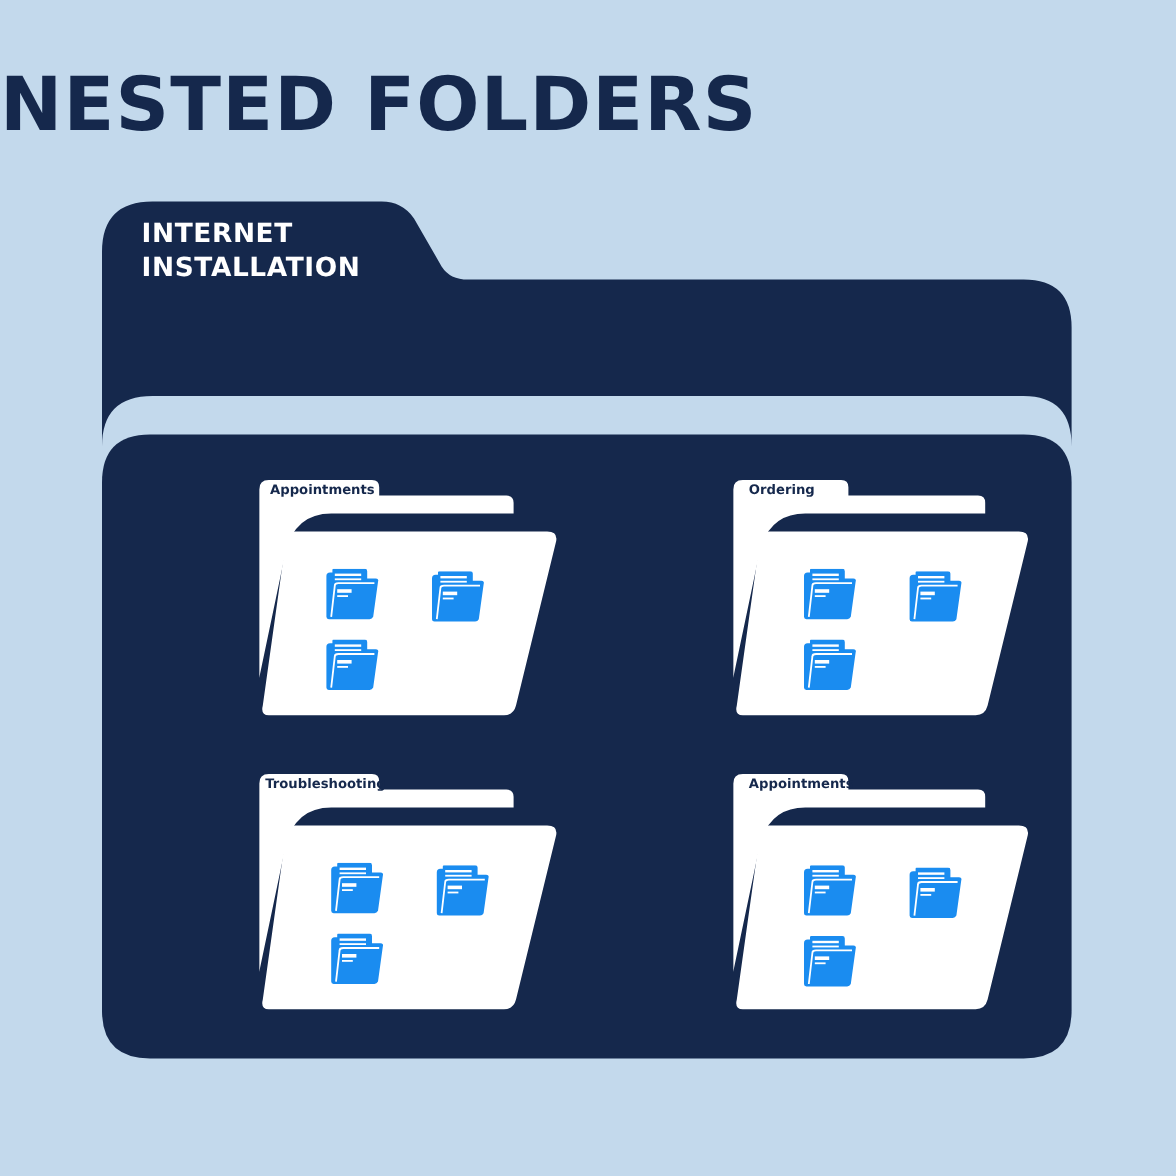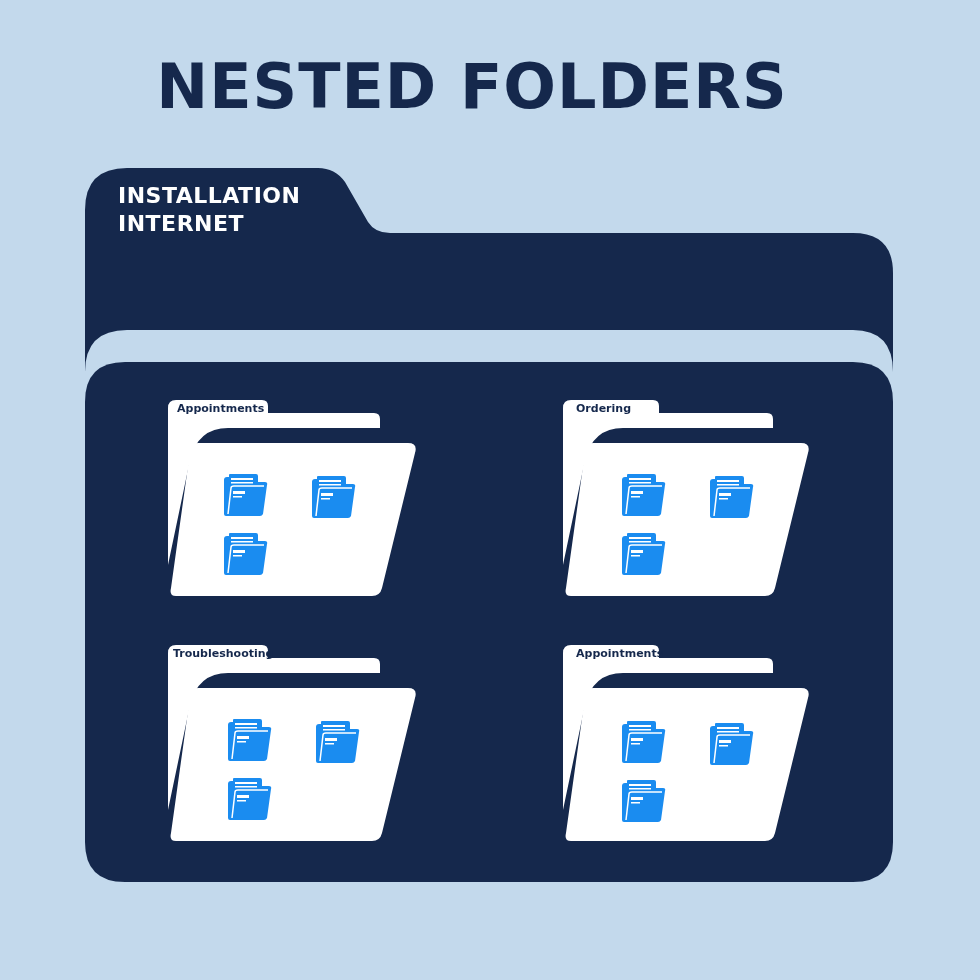--- a/index.html
+++ b/index.html
@@ -4,32 +4,31 @@
 <style>
   html, body { margin: 0; padding: 0; }
   body {
     width: 980px; height: 980px; overflow: hidden;
     background: #c3d9ec;
     position: relative;
     font-family: "DejaVu Sans", "Liberation Sans", sans-serif;
   }
   .title {
     position: absolute; left: 0; top: 50px; width: 944px;
-    text-align: center;
     font-size: 62px; font-weight: bold; color: #15284c;
     letter-spacing: 1px;
   }
   .main-svg { position: absolute; left: 0; top: 0; }
   .main-label {
     position: absolute; left: 118px; top: 182px;
     color: #ffffff; font-weight: bold; font-size: 22px; line-height: 28px;
     letter-spacing: 0.5px;
   }
   .sub {
-    position: absolute; width: 260px; height: 200px;
+    position: absolute; width: 260px; height: 200px; margin-left: 48px;
   }
   .sub svg { position: absolute; left: 0; top: 0; }
   .sub-label {
     position: absolute; left: 9px; top: 2px;
     font-size: 11px; font-weight: bold; color: #15284c;
     white-space: nowrap;
   }
   .icon {
     position: absolute; width: 50px; height: 44px;
   }
@@ -40,22 +39,22 @@
 <div class="title">NESTED FOLDERS</div>
 
 <svg class="main-svg" width="980" height="980">
 
   <path d="M85,210 Q85,168 127,168 L318,168 Q335,168 345,182 L368,222 Q375,233 390,233 L853,233 Q893,233 893,273 L893,372 Q893,330 853,330 L127,330 Q85,330 85,372 Z" fill="#15284c"></path>
 
   <path d="M85,402 Q85,362 125,362 L853,362 Q893,362 893,402 L893,842 Q893,882 853,882 L125,882 Q85,882 85,842 Z" fill="#15284c"></path>
 </svg>
 
 <div class="main-label">
+  <div>INTERNET</div>
   <div>INSTALLATION</div>
-  <div>INTERNET</div>
 </div>
 
 <div class="sub" style="left:168px; top:400px;">
   <svg width="260" height="200">
     <path d="M0,8 Q0,0 8,0 L94,0 Q100,0 100,6 L100,13 L206,13 Q212,13 212,19 L212,28 L60,28 Q30,28 22,60 L0,165 Z" fill="#ffffff"></path>
     <path d="M40,28 L226,28 L230,196 L2,196 L22,60 Q30,28 60,28 Z" fill="#15284c" opacity="0"></path>
     <path d="M30,43 L240,43 Q250,43 247,53 L214,188 Q212,196 204,196 L8,196 Q1,196 3,188 L22,52 Q24,43 30,43 Z" fill="#ffffff"></path>
   </svg>
   <div class="sub-label">Appointments</div>
   <svg class="icon" style="left:52px; top:74px;" viewBox="0 0 50 44">

